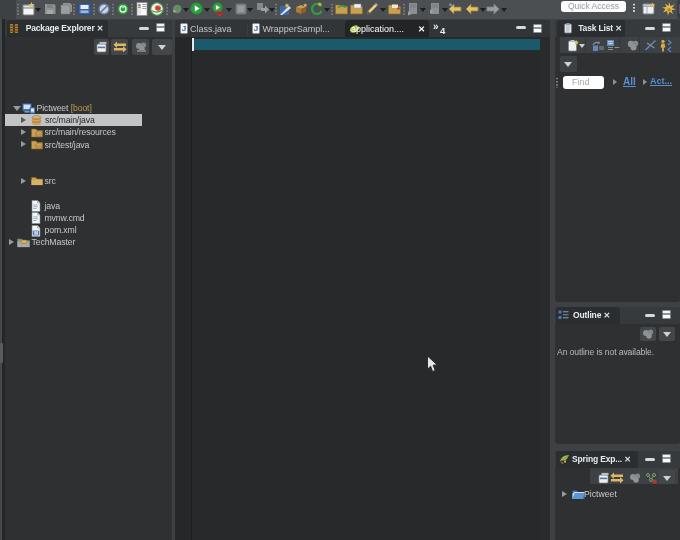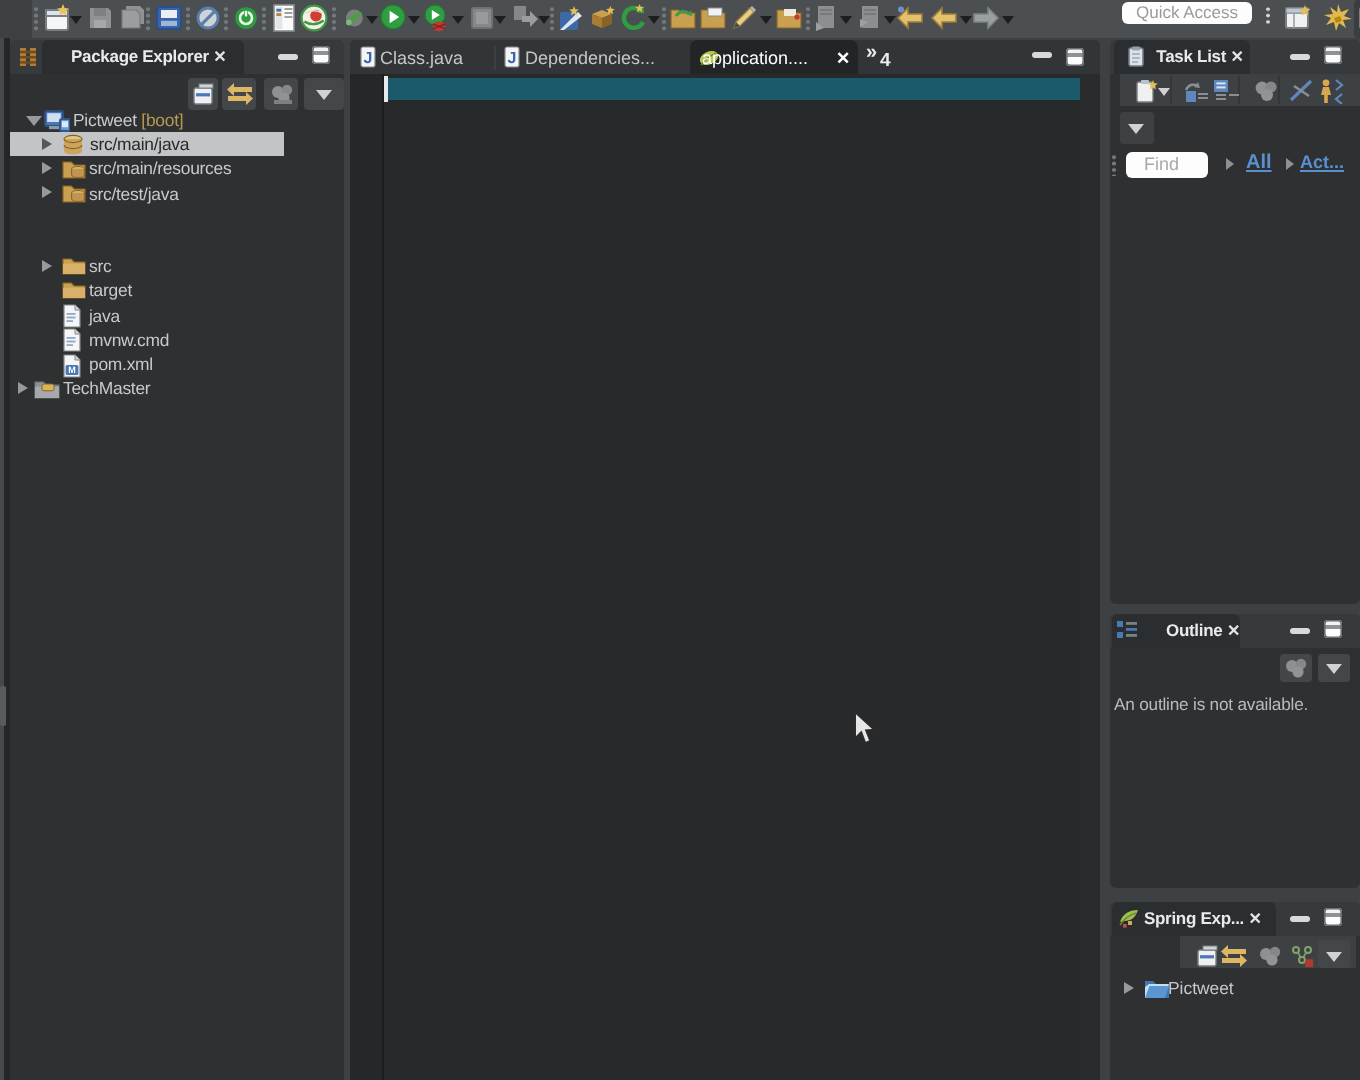--- a/index.html
+++ b/index.html
@@ -20,21 +20,21 @@
   
   .panel { position:absolute; background:#2e3031; border-radius:3px; }
   .tabrow { position:absolute; left:0; top:0; right:0; height:17px; background:#373a3d; border-radius:3px 3px 0 0; }
   .ptab { position:absolute; left:0; top:0; height:17px; background:#2b2e30; border-radius:3px 3px 0 0;
           color:#e9eaeb; font-size:8.5px; letter-spacing:-0.15px; font-weight:bold; line-height:17px; white-space:nowrap; }
   .xx { color:#e2e3e4; font-weight:bold; font-size:8px; }
   .pmin { position:absolute; width:10px; height:2.5px; background:#d8d9da; border-radius:1.5px; }
   .pmax { position:absolute; width:9px; height:8.5px; border-radius:2px; background:linear-gradient(to bottom,#f2f3f4 0%,#f2f3f4 28%,#8f9294 28%,#8f9294 52%,#fdfdfe 52%,#fdfdfe 100%); box-shadow:0 0 0 0.8px #6a6d6f inset; }
 
   
-  .trow { position:absolute; height:12.2px; font-size:8.7px; letter-spacing:-0.12px; color:#c7c9ca; line-height:12.2px; white-space:nowrap; }
+  .trow { position:absolute; height:12.2px; font-size:8.7px; letter-spacing:-0.12px; color:#c7c9ca; line-height:12.2px; white-space:nowrap;margin-top:48px; }
   .arr { position:absolute; width:0; height:0; border-top:3.5px solid transparent; border-bottom:3.5px solid transparent; border-left:5px solid #97999a; }
   .arrd { position:absolute; width:0; height:0; border-left:4px solid transparent; border-right:4px solid transparent; border-top:5px solid #97999a; }
   .dec { color:#b79b4e; }
   .btn { position:absolute; background:#43474a; border-radius:2px; }
 
   .etab { position:absolute; top:0; height:18px; color:#c4c6c7; font-size:9px; line-height:18px; white-space:nowrap; }
 </style>
 </head>
 <body>
 
@@ -234,21 +234,21 @@
     <path d="M9,7 l4,4 l-2.5,0.5 l-1,2 z" fill="#35547a"></path>
   </svg>
 </div>
 
 <div class="abs" style="left:0px;top:19px;width:1.5px;height:521px;background:#46494b;"></div>
 <div class="abs" style="left:1.5px;top:19px;width:3px;height:521px;background:#242628;"></div>
 <div class="abs" style="left:0px;top:343px;width:2.5px;height:20px;background:#585c5e;border-radius:1px;"></div>
 
 <div class="panel" id="pkg" style="left:4.5px; top:20px; width:167.5px; height:520px; border-radius:3px 3px 0 0;">
   <div class="tabrow">
-    <div class="ptab" style="left:16px; width:101px; padding-left:15px;">Package Explorer <span class="xx">✕</span></div>
+    <div class="ptab" style="left:2px; width:101px; padding-left:15px;text-align:center;">Package Explorer <span class="xx">✕</span></div>
     <svg class="abs" style="left:4px;top:3px;" width="11" height="11" viewBox="0 0 11 11">
       <rect x="1" y="1" width="3" height="9" fill="#b07c35"></rect>
       <rect x="6" y="1" width="3" height="9" fill="#b07c35"></rect>
       <rect x="1" y="2.4" width="8" height="1.2" fill="#6d4d1e"></rect>
       <rect x="1" y="5" width="8" height="1.2" fill="#6d4d1e"></rect>
       <rect x="1" y="7.6" width="8" height="1.2" fill="#6d4d1e"></rect>
     </svg>
     <div class="pmin" style="right:23px; top:7px;"></div>
     <div class="pmax" style="right:7px; top:3px;"></div>
   </div>
@@ -325,29 +325,20 @@
       <div class="trow" style="left:0;top:73.2px;width:167.5px;">
         <span class="arr" style="left:16px;top:2.5px;border-left-color:#97999a;"></span>
         <span style="position:absolute;left:26px;top:0.5px;">
           <svg width="12" height="10" viewBox="0 0 12 10">
             <path d="M0.5,1.5 h4.2 l1.4,1.5 h5.4 v6 h-11 z" fill="#c9a050" stroke="#8a6426" stroke-width="0.6"></path>
             <path d="M0.5,3.8 h11 v5.2 h-11 z" fill="#d8b06a"></path>
           </svg>
         </span>
         <span style="position:absolute;left:40px;top:0;">src</span>
       </div>
-      <div class="trow" style="left:0;top:85.4px;width:167.5px;">
-        <span style="position:absolute;left:26px;top:0.5px;">
-          <svg width="12" height="10" viewBox="0 0 12 10">
-            <path d="M0.5,1.5 h4.2 l1.4,1.5 h5.4 v6 h-11 z" fill="#c9a050" stroke="#8a6426" stroke-width="0.6"></path>
-            <path d="M0.5,3.8 h11 v5.2 h-11 z" fill="#d8b06a"></path>
-          </svg>
-        </span>
-        <span style="position:absolute;left:40px;top:0;">target</span>
-      </div>
       <div class="trow" style="left:0;top:97.6px;width:167.5px;">
         <span style="position:absolute;left:26px;top:0.5px;">
           <svg width="10" height="12" viewBox="0 0 10 12">
             <path d="M1,0.5 h5.5 l2.5,2.5 v8.5 h-8 z" fill="#f4f5f6" stroke="#85888a" stroke-width="0.6"></path>
             <path d="M6.5,0.5 v2.5 h2.5" fill="#d5d8da" stroke="#85888a" stroke-width="0.5"></path>
             <rect x="2.3" y="4.5" width="4.5" height="0.9" fill="#8fa8c8"></rect>
             <rect x="2.3" y="6.3" width="4.5" height="0.9" fill="#8fa8c8"></rect>
             <rect x="2.3" y="8.1" width="3.2" height="0.9" fill="#8fa8c8"></rect>
           </svg>
         </span>
@@ -397,21 +388,21 @@
     <rect x="0.5" y="0.5" width="7" height="10" rx="1" fill="#f4f5f6" stroke="#85888a" stroke-width="0.6"></rect>
     <text x="4" y="8.4" font-size="8" font-weight="bold" fill="#3a66a8" text-anchor="middle" font-family="Liberation Sans">J</text>
   </svg>
   <div class="etab" style="left:15px;">Class.java</div>
   <div class="abs" style="left:72px;top:3px;width:1px;height:12px;background:#3c3f42;"></div>
 
   <svg class="abs" style="left:77px;top:3px;" width="8" height="11" viewBox="0 0 8 11">
     <rect x="0.5" y="0.5" width="7" height="10" rx="1" fill="#f4f5f6" stroke="#85888a" stroke-width="0.6"></rect>
     <text x="4" y="8.4" font-size="8" font-weight="bold" fill="#3a66a8" text-anchor="middle" font-family="Liberation Sans">J</text>
   </svg>
-  <div class="etab" style="left:87.5px;">Dependencies...</div>
+  <div class="etab" style="left:87.5px;">WrapperSampl...</div>
 
   <div class="abs" style="left:170px;top:0;width:84px;height:17px;background:#222426;border-radius:4px 4px 0 0;"></div>
   <svg class="abs" style="left:174px;top:4px;" width="11" height="10" viewBox="0 0 11 10">
     <ellipse cx="5.5" cy="5" rx="4.8" ry="3.2" transform="rotate(-25 5.5 5)" fill="#b5c952"></ellipse>
     <path d="M1.5,8.5 Q4,5 9,2.5" stroke="#7a8a2e" stroke-width="0.8" fill="none"></path>
   </svg>
   <div class="etab" style="left:176px;color:#ffffff;">application....</div>
   <div class="etab" style="left:243px;color:#ffffff;font-weight:bold;font-size:8.5px;">✕</div>
 
   <div class="abs" style="left:258px;top:1px;color:#ececed;font-size:10px;font-weight:bold;">»</div>
@@ -490,21 +481,21 @@
   <div class="dots" style="left:1px;top:57px;height:11px;"></div>
   <div class="abs" style="left:8px;top:56px;width:41px;height:13px;background:#fdfdfd;border-radius:3px;color:#a8a8a8;font-size:9px;line-height:13px;padding-left:9px;">Find</div>
   <div class="abs" style="left:58px;top:59px;width:0;height:0;border-top:3.5px solid transparent;border-bottom:3.5px solid transparent;border-left:4.5px solid #8e9092;"></div>
   <div class="abs" style="left:68px;top:56px;color:#5a8fd0;font-size:10px;font-weight:bold;text-decoration:underline;">All</div>
   <div class="abs" style="left:88px;top:59px;width:0;height:0;border-top:3.5px solid transparent;border-bottom:3.5px solid transparent;border-left:4.5px solid #8e9092;"></div>
   <div class="abs" style="left:95px;top:56px;color:#5a8fd0;font-size:9px;font-weight:bold;text-decoration:underline;">Act...</div>
 </div>
 
 <div class="panel" id="outline" style="left:555px; top:307px; width:125px; height:137px;">
   <div class="tabrow">
-    <div class="ptab" style="left:1px; width:64px; padding-left:17px;text-align:right;">Outline <span class="xx">✕</span></div>
+    <div class="ptab" style="left:1px; width:64px; padding-left:17px;">Outline <span class="xx">✕</span></div>
     <svg class="abs" style="left:3px;top:3px;" width="11" height="11" viewBox="0 0 11 11">
       <rect x="0.5" y="0.5" width="3" height="3" fill="#4a77b5"></rect>
       <rect x="0.5" y="6" width="3" height="3" fill="#4a77b5"></rect>
       <rect x="5" y="1" width="5.5" height="1.4" fill="#7c8082"></rect>
       <rect x="5" y="4" width="5.5" height="1.4" fill="#4a77b5"></rect>
       <rect x="5" y="7" width="5.5" height="1.4" fill="#7c8082"></rect>
     </svg>
     <div class="pmin" style="right:25px; top:7px;"></div>
     <div class="pmax" style="right:9px; top:3px;"></div>
   </div>

